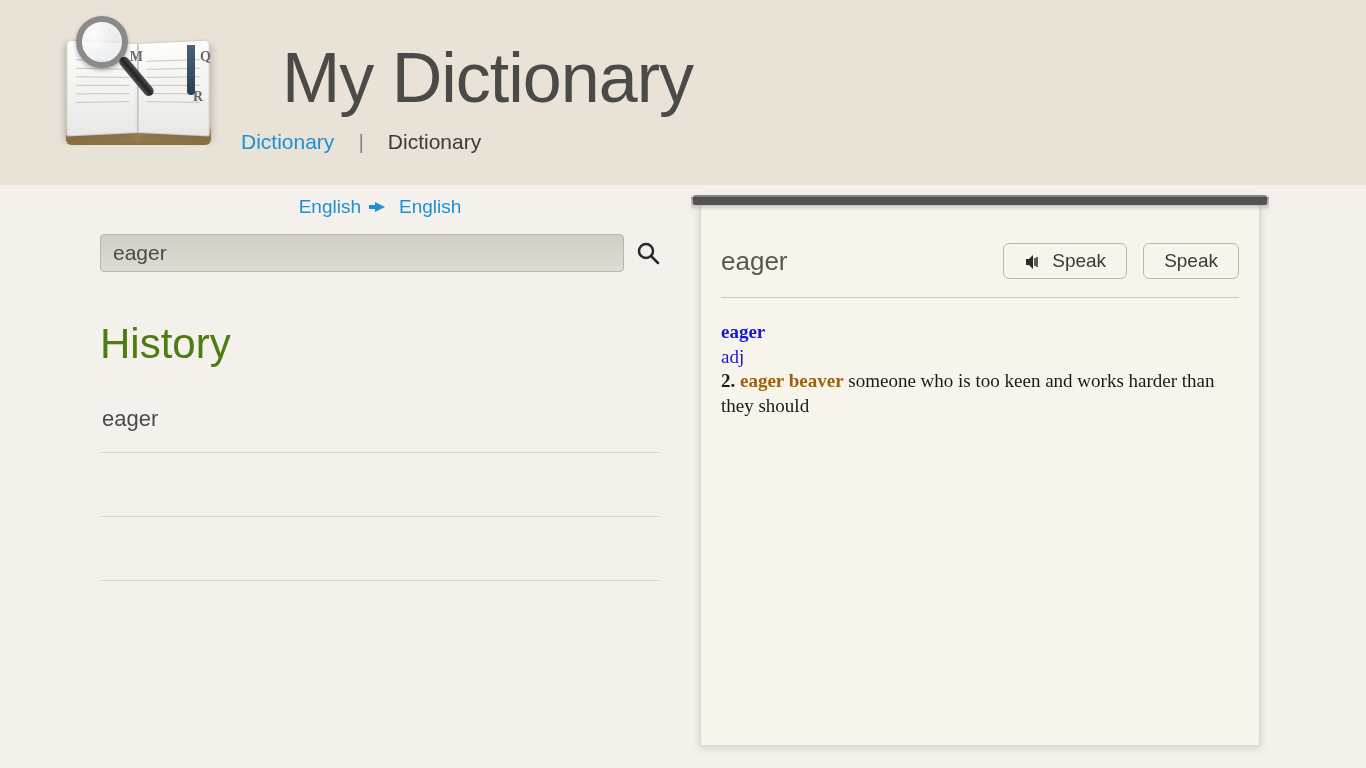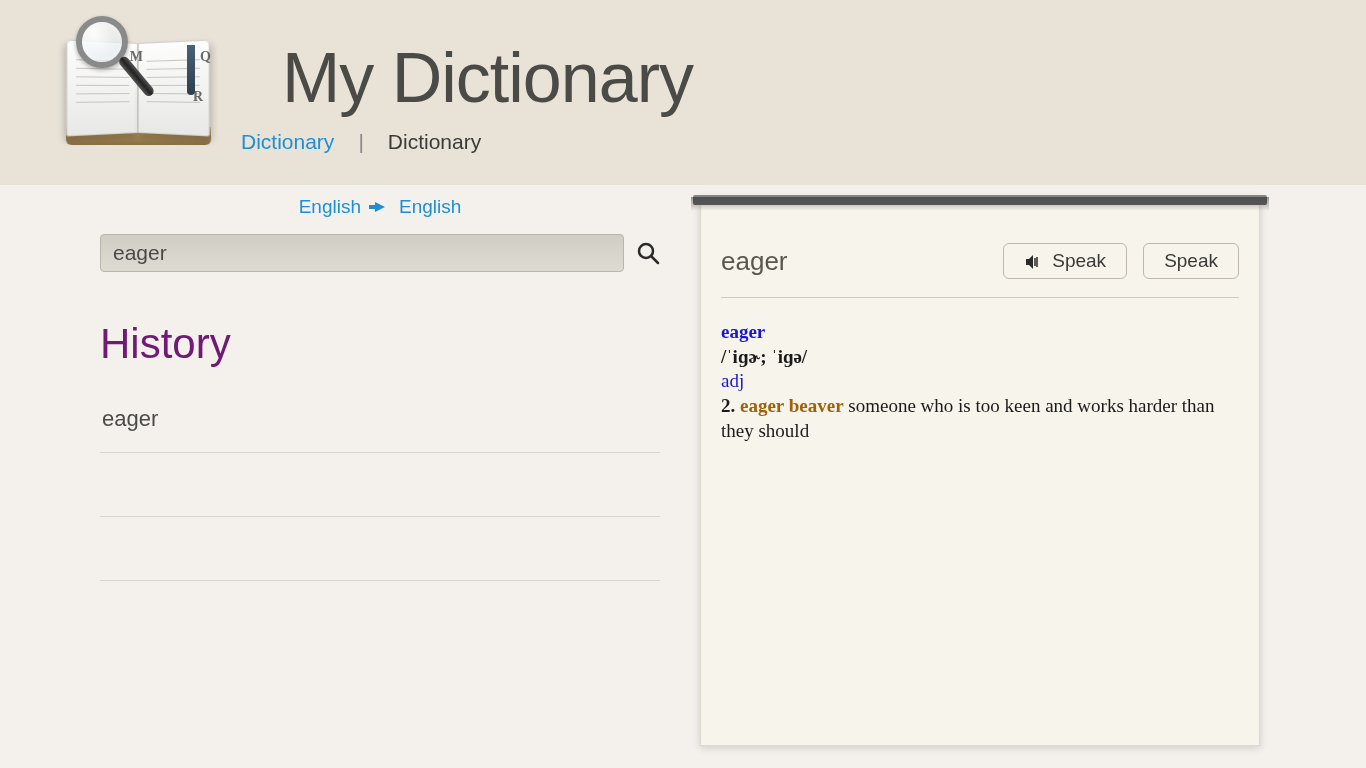--- a/index.html
+++ b/index.html
@@ -198,21 +198,21 @@
 }
 .search-btn {
   width: 24px;
   height: 24px;
   cursor: pointer;
   color: #3a3a38;
 }
 .history-title {
   font-size: 42px;
   font-weight: 400;
-  color: #701a75;
+  color: #4d7c0f;
   margin-top: 48px;
   margin-bottom: 18px;
 }
 .history-item {
   font-size: 22px;
   color: #4a4a47;
   padding: 20px 2px;
   border-bottom: 1px solid #d8d4cb;
   cursor: pointer;
 }
@@ -388,21 +388,20 @@
             </span>
             <span>Speak</span>
           </div>
           <div class="pill-btn">
             <span>Speak</span>
           </div>
         </div>
       </div>
       <div class="def-body">
         <div><span class="def-headword">eager</span></div>
-        <div><span class="def-pron">/ˈiɡɚ; ˈiɡə/</span></div>
         <div><span class="def-pos">adj</span></div>
         <div>
           <span class="def-num">2.</span>
           <span class="def-phrase">eager beaver</span>
           <span>someone who is too keen and works harder than they should</span>
         </div>
       </div>
     </div>
   </div>
 </div>

